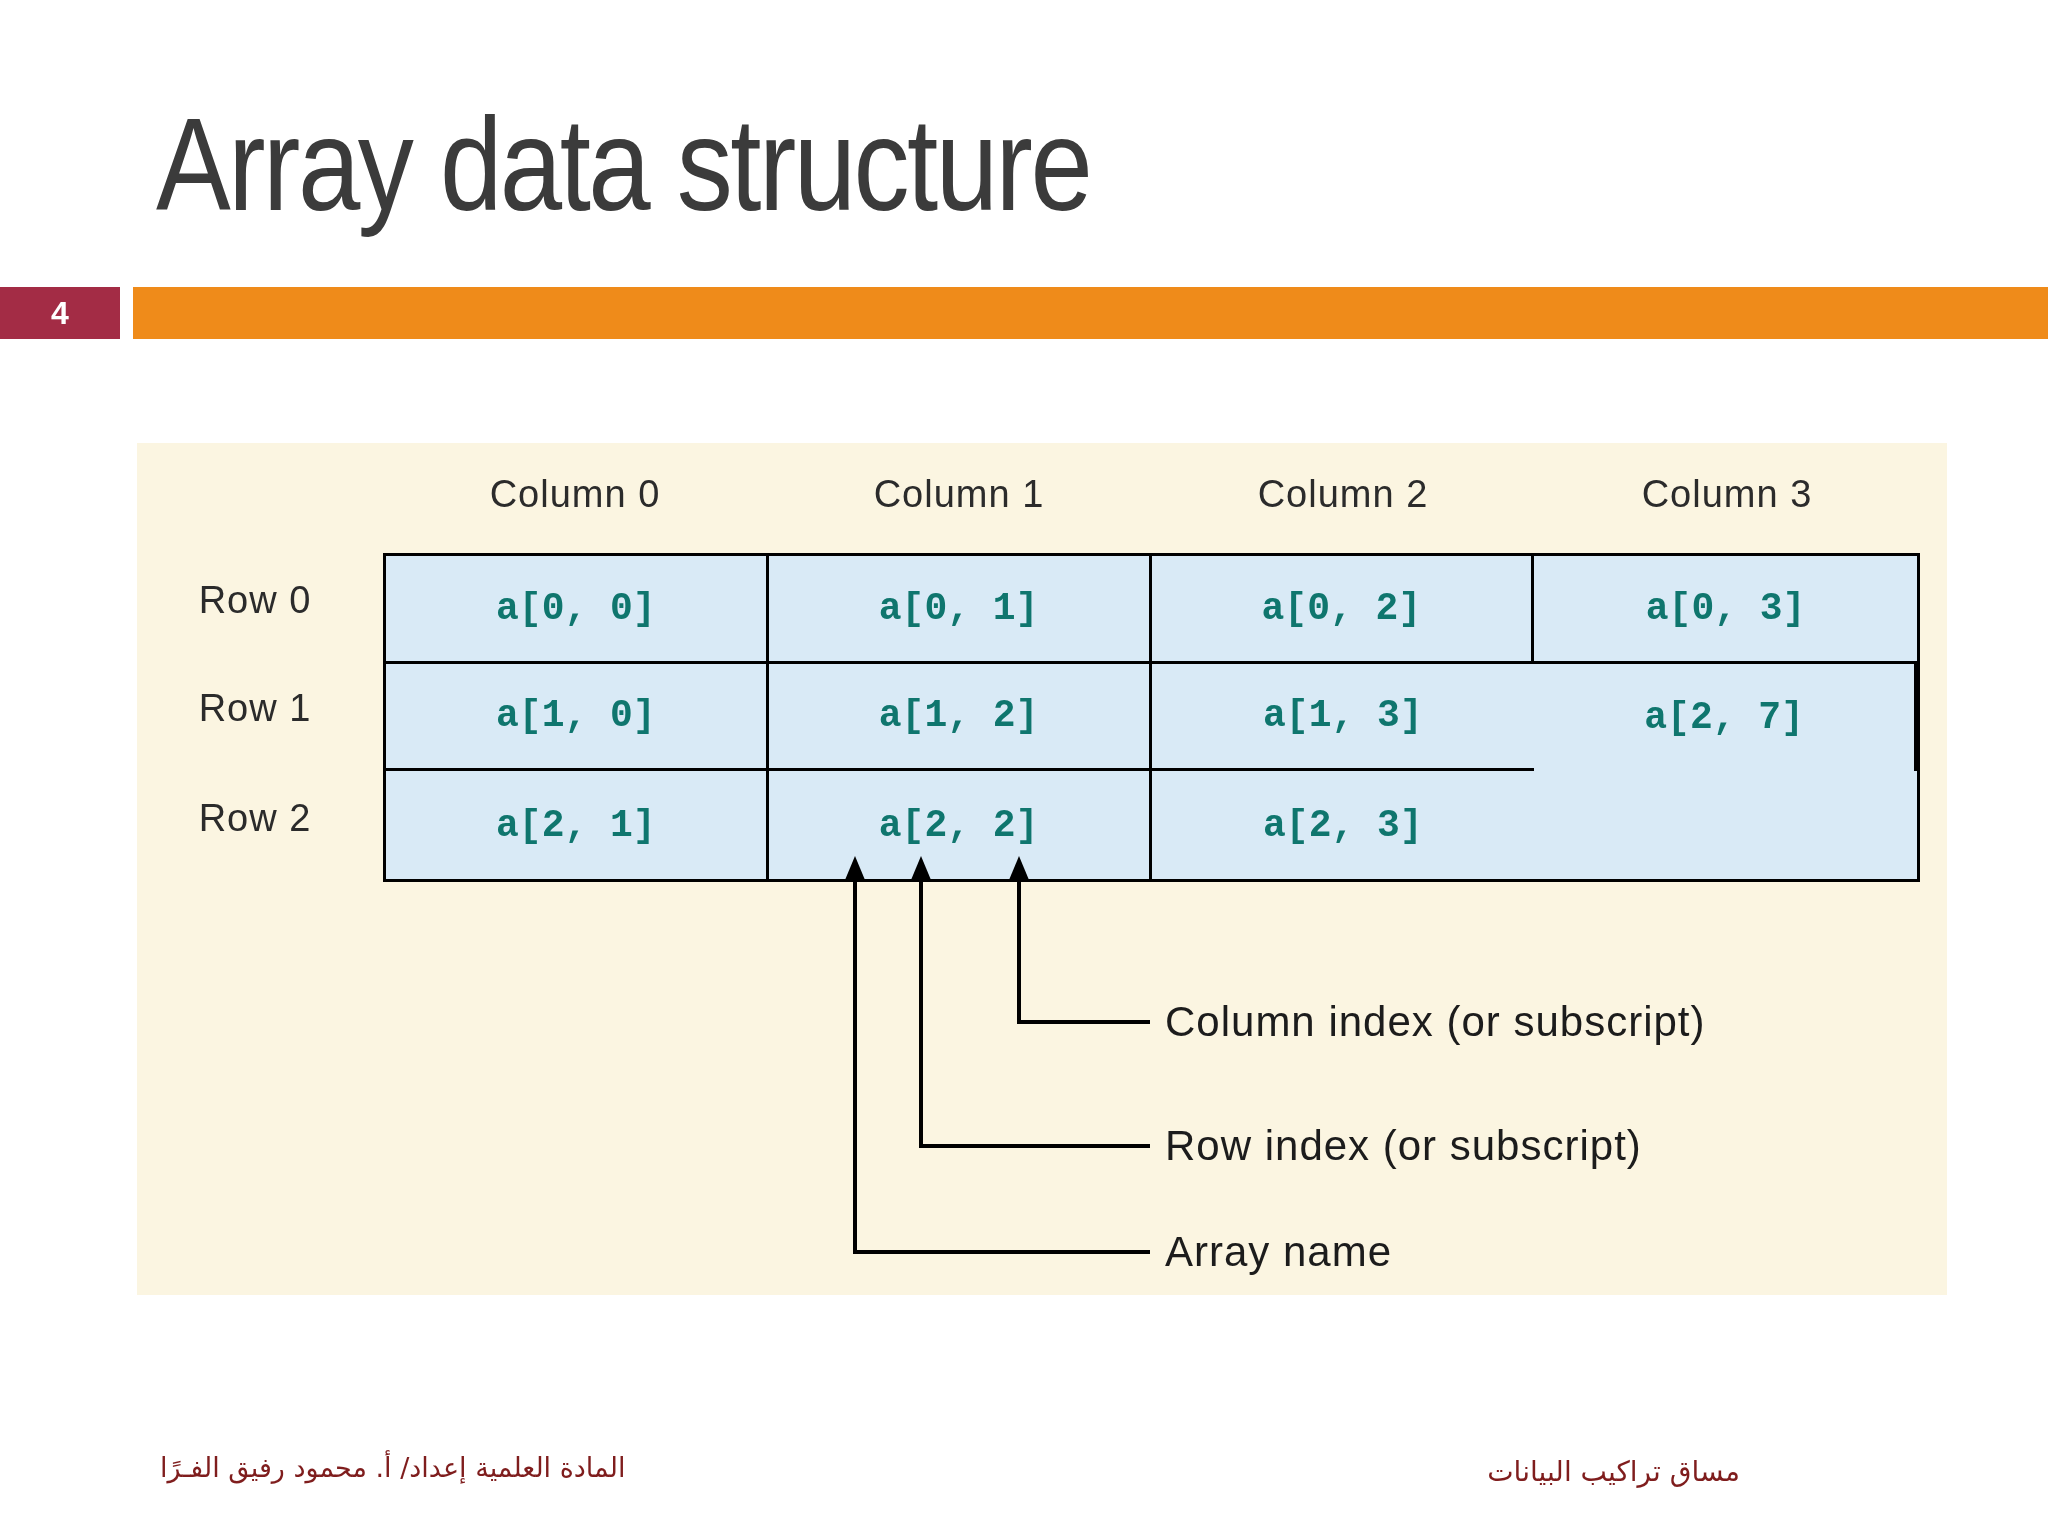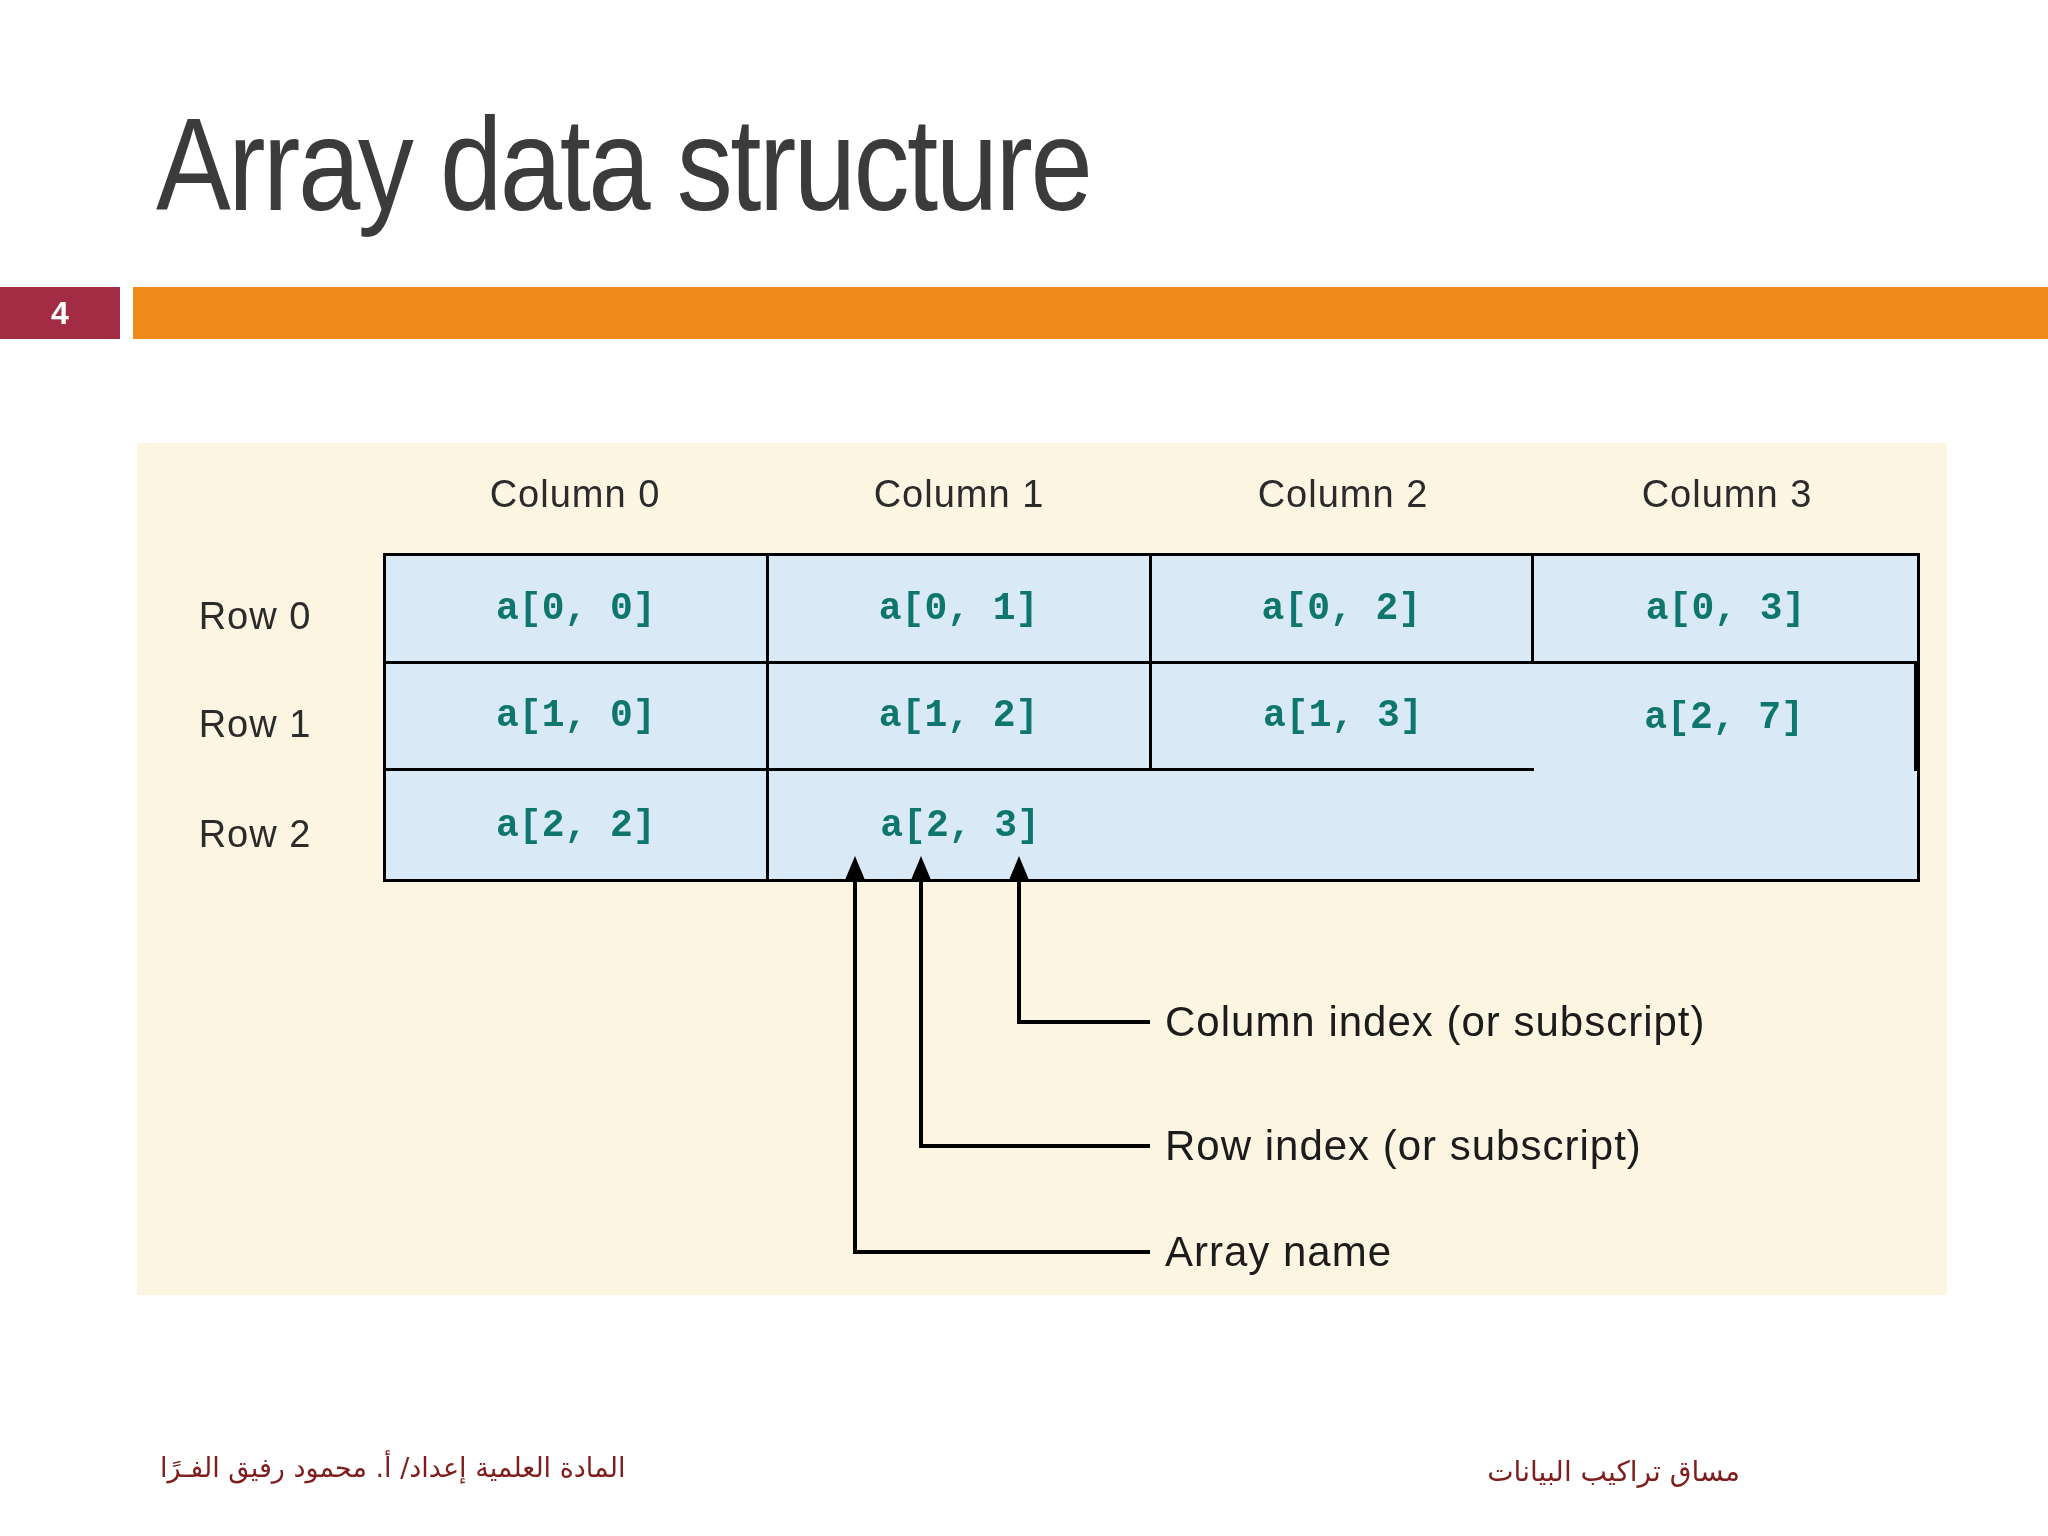--- a/index.html
+++ b/index.html
@@ -77,21 +77,20 @@
   .row-label {
     left: 160px;
     width: 190px;
     height: 44px;
     text-align: center;
     font-size: 38px;
     letter-spacing: 1px;
     color: #2b2b2b;
     line-height: 44px;
     white-space: nowrap;
-    margin-top: 16px;
   }
 
   .array-table {
     left: 383px;
     top: 553px;
     width: 1537px;
     height: 329px;
     border: 3px solid #000000;
     box-sizing: border-box;
     display: grid;
@@ -177,20 +176,21 @@
 
   <div class="abs array-table">
     <div class="cell bR bB">a[0, 0]</div>
     <div class="cell bR bB">a[0, 1]</div>
     <div class="cell bR bB">a[0, 2]</div>
     <div class="cell bB">a[0, 3]</div>
     <div class="cell bR bB">a[1, 0]</div>
     <div class="cell bR bB">a[1, 2]</div>
     <div class="cell bB">a[1, 3]</div>
     <div class="cell bR">a[2, 7]</div>
+    <div class="cell bR">a[2, 1]</div>
     <div class="cell bR">a[2, 2]</div>
     <div class="cell">a[2, 3]</div>
   </div>
 
   <div class="abs arrowhead" style="left:845px;  top:856px;"></div>
   <div class="abs arrowhead" style="left:911px;  top:856px;"></div>
   <div class="abs arrowhead" style="left:1009px; top:856px;"></div>
 
   <div class="abs vline" style="left:1017px; top:880px; height:144px;"></div>
   <div class="abs hline" style="left:1017px; top:1020px; width:133px;"></div>

